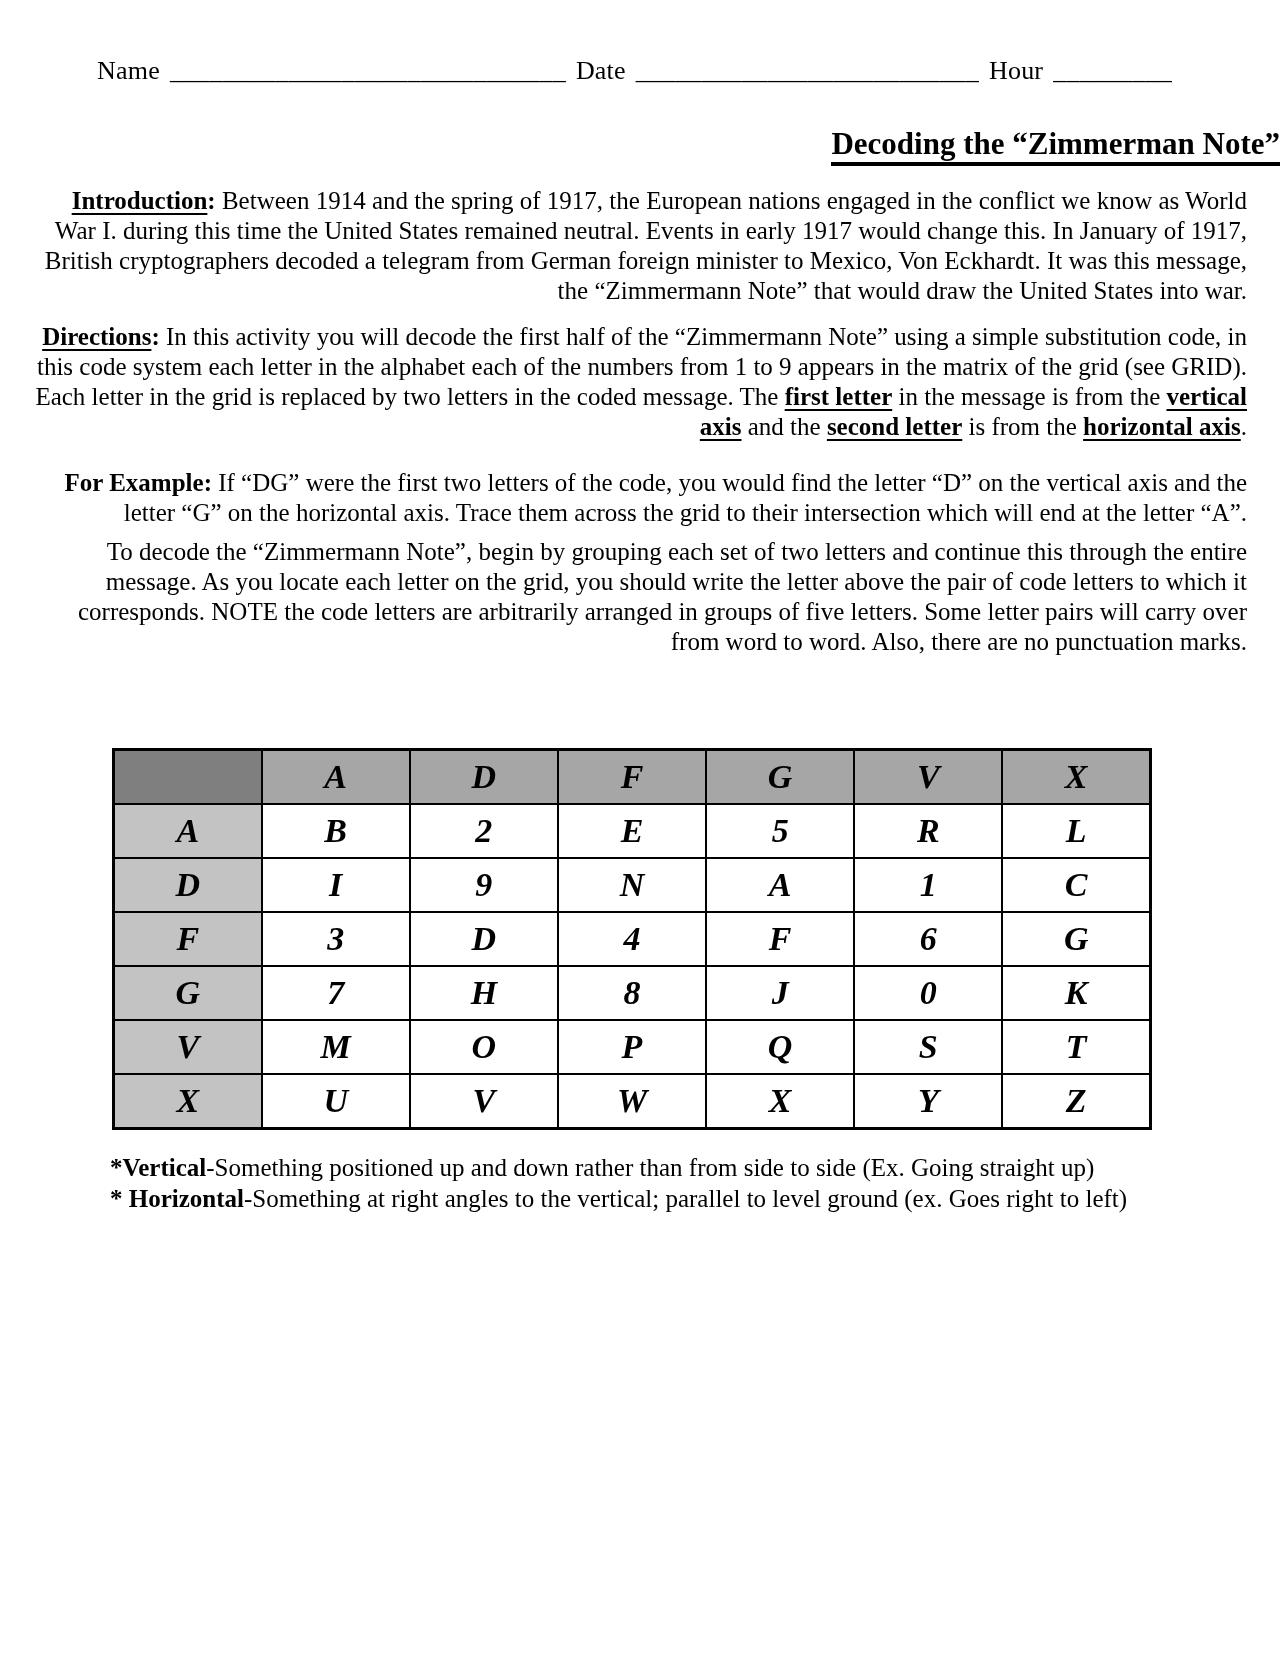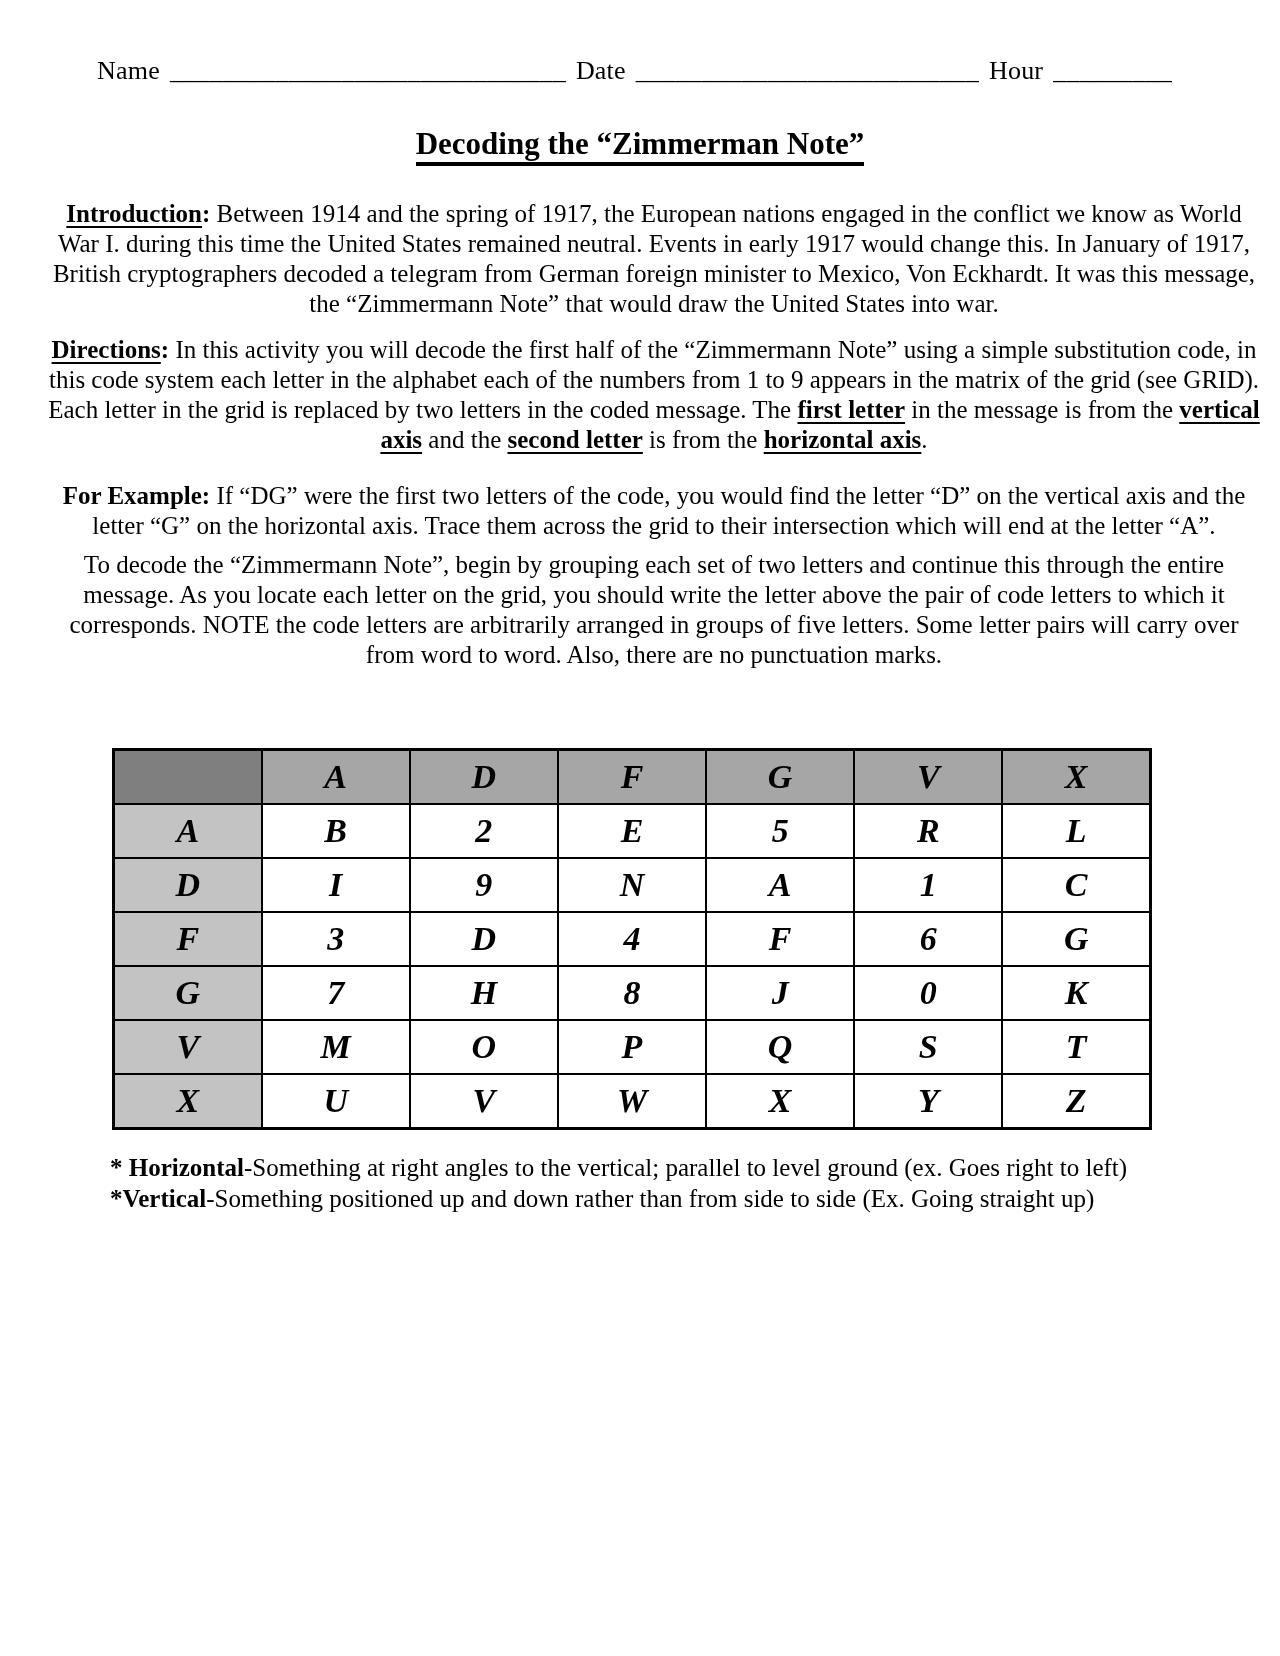--- a/index.html
+++ b/index.html
@@ -17,37 +17,37 @@
     left: 97px; top: 56px;
     font-size: 26px;
     white-space: nowrap;
     letter-spacing: 0.2px;
   }
   .name-line .gap { margin-left: 10px; }
   .title-wrap {
     position: absolute;
     top: 126px; left: 0;
     width: 100%;
-    text-align: center;
+    text-align: right;
   }
   .title {
     display: inline-block;
     font-size: 31px;
     font-weight: 700;
     border-bottom: 4px solid #000;
     padding-bottom: 0px;
   }
   .para {
     position: absolute;
     left: 35px;
     width: 1212px;
     font-size: 25px;
     line-height: 30px;
-    margin: 13px;
-    text-align: center;
+    margin: 0;
+    text-align: right;
   }
   .p-intro      { top: 186px; }
   .p-directions { top: 322px; }
   .p-example    { top: 468px; }
   .p-decode     { top: 537px; }
   .b  { font-weight: 700; }
   .bu {
     font-weight: 700;
     text-decoration: underline;
     text-decoration-thickness: 2px;
@@ -177,17 +177,17 @@
       <td>V</td>
       <td>W</td>
       <td>X</td>
       <td>Y</td>
       <td>Z</td>
     </tr>
   </tbody>
     </table>
 
   <div class="footnotes">
+    <p><span class="b">*Vertical</span><span>-Something positioned up and down rather than from side to side (Ex. Going straight up)</span></p>
     <p><span class="b">* Horizontal</span><span>-Something at right angles to the vertical; parallel to level ground (ex. Goes right to left)</span></p>
-    <p><span class="b">*Vertical</span><span>-Something positioned up and down rather than from side to side (Ex. Going straight up)</span></p>
   </div>
 
 </div>
 
 </body></html>

